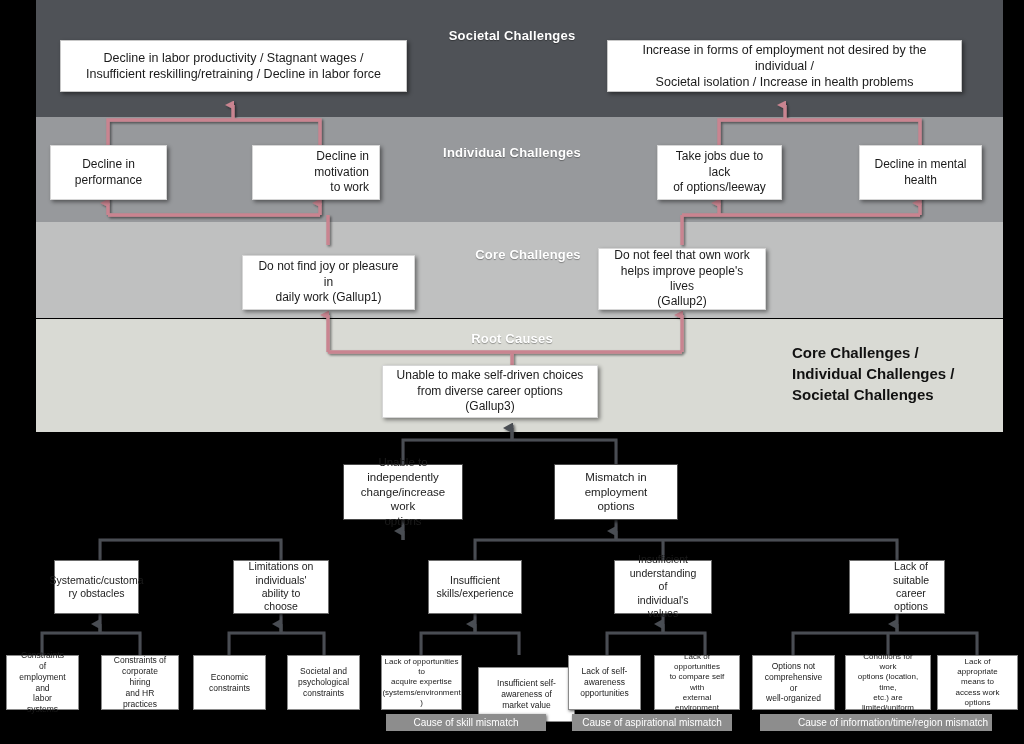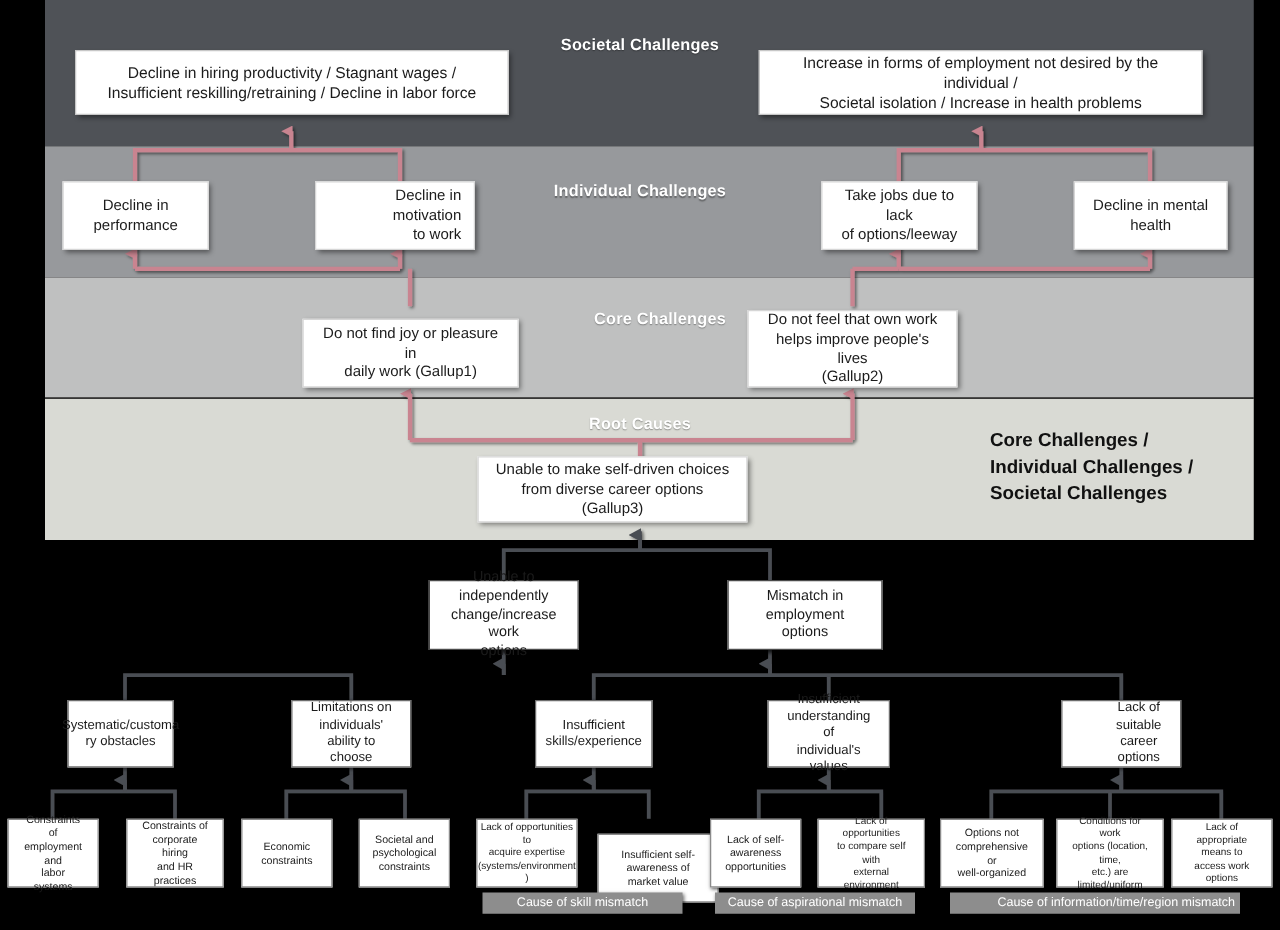--- a/index.html
+++ b/index.html
@@ -140,21 +140,21 @@
   <div class="band-title" id="title-root">Root Causes</div>
 
   <div id="legend">
     <div>Core Challenges /</div>
     <div>Individual Challenges /</div>
     <div>Societal Challenges</div>
   </div>
 
   <div class="node n-top" style="left:60px;top:40px;width:347px;height:52px;">
     <span>
-        <span>Decline in hiring productivity / Stagnant wages /</span>
+        <span>Decline in labor productivity / Stagnant wages /</span>
           <span>Insufficient reskilling/retraining / Decline in labor force</span>
       </span>
   </div>
   <div class="node n-top" style="left:607px;top:40px;width:355px;height:52px;">
     <span>
         <span>Increase in forms of employment not desired by the individual /</span>
           <span>Societal isolation / Increase in health problems</span>
       </span>
   </div>
 
@@ -204,21 +204,21 @@
       </span>
   </div>
 
   <div class="node n-dark" style="left:343px;top:464px;width:120px;height:56px;">
     <span>
         <span>Unable to independently</span>
           <span>change/increase work</span>
           <span>options</span>
       </span>
   </div>
-  <div class="node n-dark" style="left:554px;top:464px;width:124px;height:56px;margin-left:28px;">
+  <div class="node n-dark" style="left:554px;top:464px;width:124px;height:56px;">
     <span>
         <span>Mismatch in employment</span>
           <span>options</span>
       </span>
   </div>
 
   <div class="node n-cause" style="left:54px;top:560px;width:85px;height:54px;">
     <span>
         <span>Systematic/customa</span>
           <span>ry obstacles</span>

